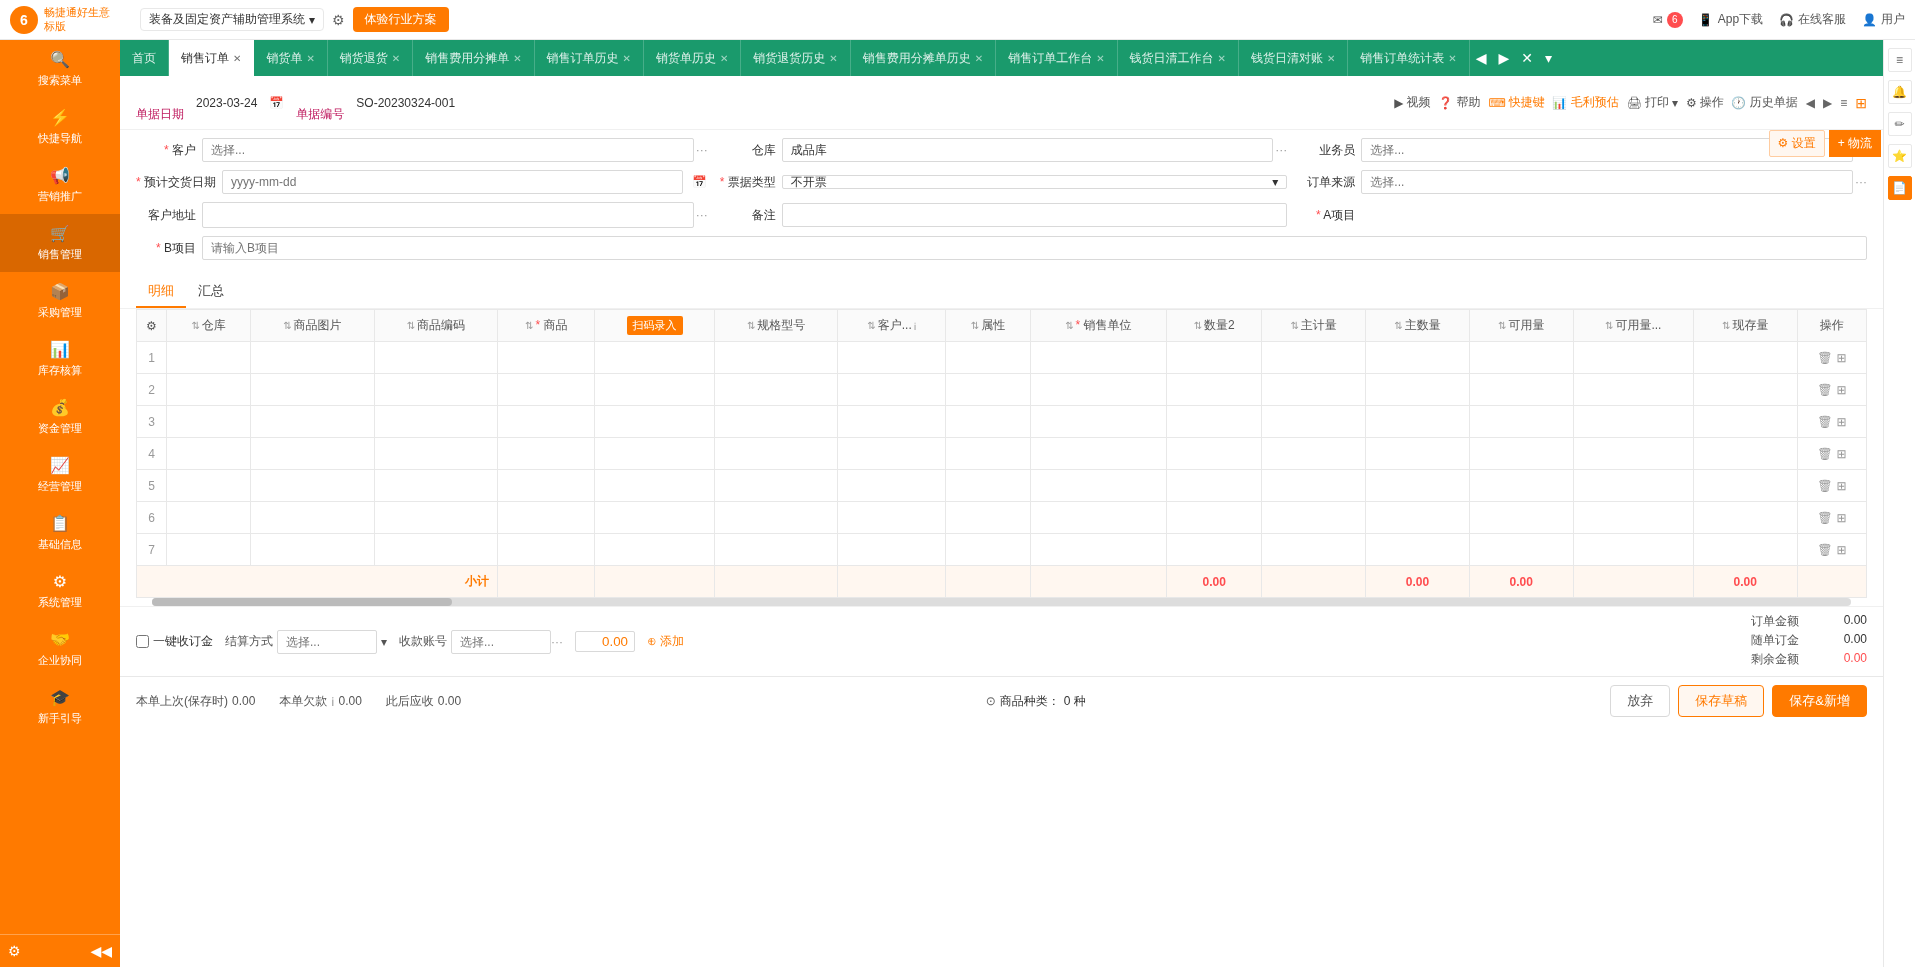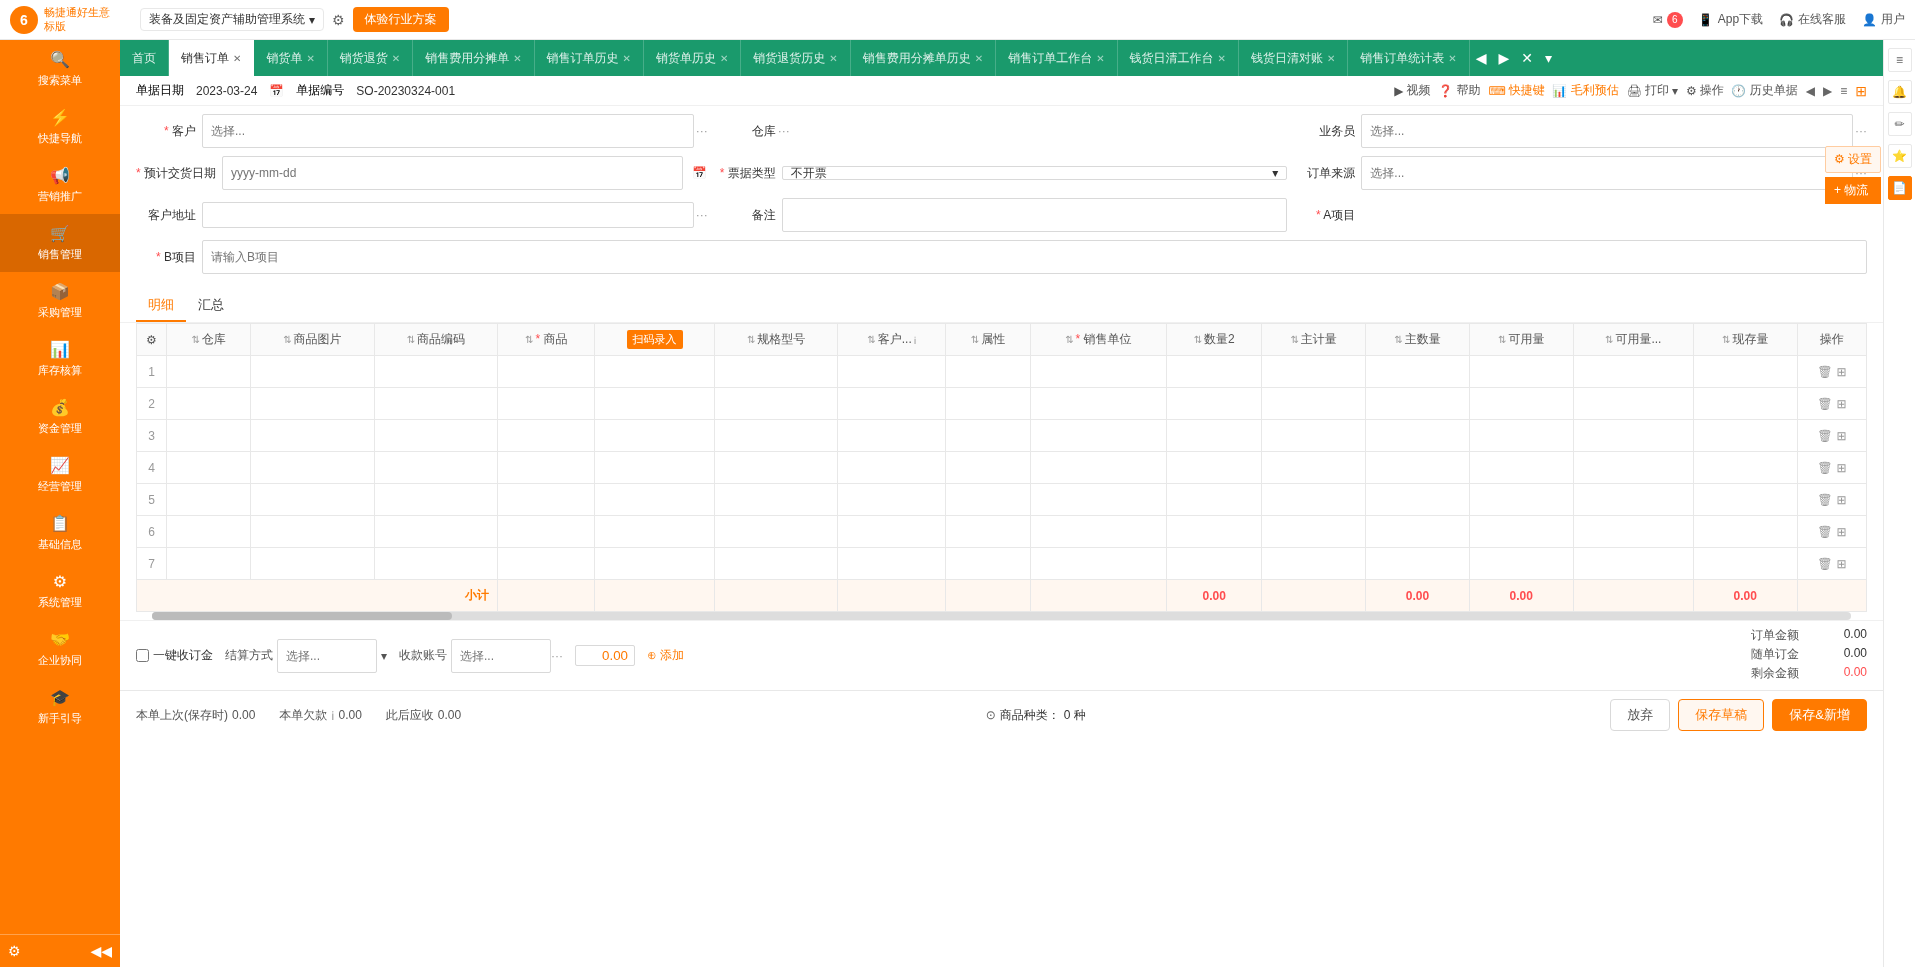--- a/index.html
+++ b/index.html
@@ -35,30 +35,30 @@
     .tab-item.active { background: #fff; color: #333; }
     .tab-item .close-x { font-size: 10px; opacity: 0.7; }
     .tab-nav-btn { color: #fff; padding: 0 6px; cursor: pointer; font-size: 14px; }
     .home-tab { background: #1a9a6c; }
     
     
     .form-area { background: #fff; padding: 0; flex: 1; overflow: auto; }
     
     
     .toolbar-row { display: flex; align-items: center; padding: 6px 16px; border-bottom: 1px solid #f0f0f0; gap: 12px; }
-    .toolbar-label { color: #000000; font-size: 12px; }
+    .toolbar-label { color: #be185d; font-size: 12px; margin-top: 24px; }
     .toolbar-value { color: #333; font-size: 12px; }
     .toolbar-right { margin-left: auto; display: flex; align-items: center; gap: 8px; }
     .toolbar-btn { display: flex; align-items: center; gap: 3px; font-size: 12px; color: #555; cursor: pointer; }
     .toolbar-btn.orange { color: #ff7a00; }
     .form-row { display: flex; align-items: center; margin-bottom: 8px; gap: 8px; }
     .form-group { display: flex; align-items: center; gap: 6px; flex: 1; }
     .form-label { color: #333; font-size: 12px; white-space: nowrap; min-width: 60px; text-align: right; }
     .form-label.required::before { content: '* '; color: #ff4d4f; }
-    .form-input { border: 1px solid #d9d9d9; border-radius: 2px; padding: 3px 8px; font-size: 12px; color: #333; height: 34px; flex: 1; min-width: 100px; }
+    .form-input { border: 1px solid #d9d9d9; border-radius: 2px; padding: 3px 8px; font-size: 12px; color: #333; height: 24px; flex: 1; min-width: 100px; }
     .form-input.placeholder { color: #bfbfbf; }
     .form-dots { color: #999; font-size: 12px; cursor: pointer; margin-left: -4px; }
     .form-select { border: 1px solid #d9d9d9; border-radius: 2px; padding: 3px 8px; font-size: 12px; height: 14px; display: flex; align-items: center; justify-content: space-between; cursor: pointer; min-width: 100px; }
     
     
     .detail-tabs { display: flex; border-bottom: 1px solid #f0f0f0; padding: 0 16px; gap: 0; }
     .detail-tab { padding: 6px 12px; font-size: 13px; cursor: pointer; border-bottom: 2px solid transparent; }
     .detail-tab.active { color: #ff7a00; border-bottom-color: #ff7a00; }
     
     
@@ -312,37 +312,38 @@
             <span>🕐</span>
             <span>历史单据</span>
           </div>
           <span style="cursor:pointer; color:#666;">◀</span>
           <span style="cursor:pointer; color:#666;">▶</span>
           <span style="cursor:pointer; color:#666;">≡</span>
           <span style="cursor:pointer; color:#ff7a00; font-size:14px;">⊞</span>
         </div>
       </div>
 
-      <div style="position:absolute; right:34px; top:146px; display:flex; flex-direction:column; gap:4px; z-index:10;">
+      <div style="position:absolute; right:34px; top:130px; display:flex; flex-direction:row; gap:4px; z-index:10;">
         <div style="background:#fff7f0; border:1px solid #ffcca0; border-radius:2px; padding:4px 8px; font-size:12px; color:#ff7a00; cursor:pointer; white-space:nowrap;">
           <span>⚙</span>
           <span>设置</span>
         </div>
         <div style="background:#ff7a00; border:1px solid #ff7a00; border-radius:0; padding:4px 8px; font-size:12px; color:#fff; cursor:pointer; white-space:nowrap;">+ 物流</div>
       </div>
 
       <div class="form-section">
         <div class="form-row">
           <div class="form-group">
             <span class="form-label required">客户</span>
             <input class="form-input placeholder" type="text" style="min-width: 200px;" placeholder="选择...">
             <span class="form-dots">···</span>
           </div>
           <div class="form-group">
             <span class="form-label">仓库</span>
+            <span class="form-input" style="flex:1; min-width:120px;">成品库</span>
             <span class="form-dots">···</span>
           </div>
           <div class="form-group">
             <span class="form-label">业务员</span>
             <input class="form-input placeholder" type="text" style="min-width: 180px;" placeholder="选择...">
             <span class="form-dots">···</span>
           </div>
         </div>
 
         <div class="form-row">

